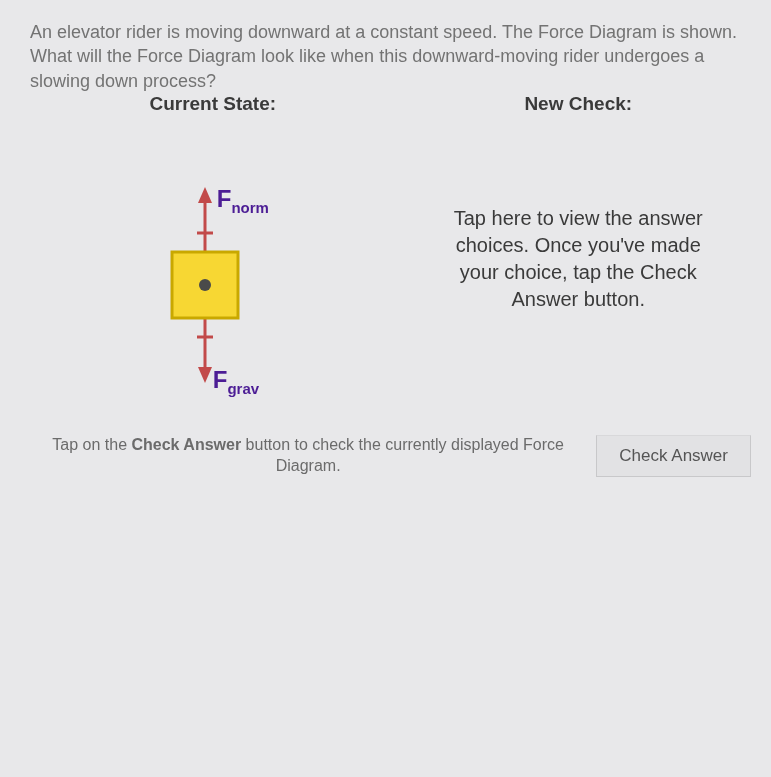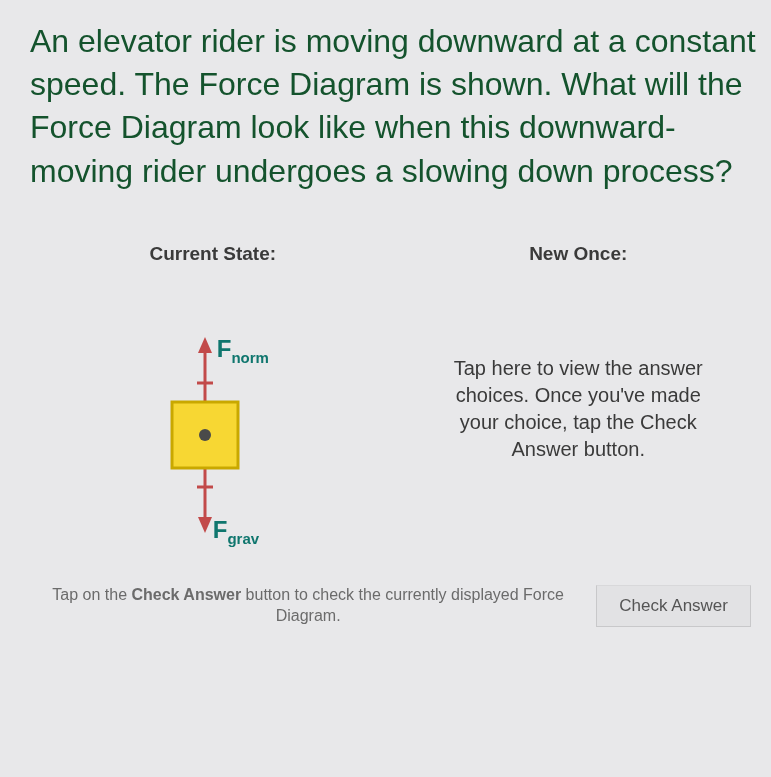--- a/index.html
+++ b/index.html
@@ -10,24 +10,23 @@
     body {
       font-family: Arial, Helvetica, sans-serif;
       background: #e8e8ea;
       width: 771px;
       height: 777px;
       padding: 20px 10px 10px 30px;
       color: #3a3a3a;
       overflow: hidden;
     }
     .question-text {
-      font-size: 32px;
+      font-size: 18px;
       line-height: 1.35;
-      color: #14532d;
-      margin-bottom: 50px;
+      color: #737373;
     }
     .states-row {
       display: flex;
       justify-content: space-around;
       margin-bottom: 40px;
     }
     .state-column {
       display: flex;
       flex-direction: column;
       align-items: center;
@@ -44,21 +43,21 @@
       width: 140px;
       height: 220px;
     }
     .diagram-svg {
       width: 140px;
       height: 220px;
     }
     .force-label {
       position: absolute;
       font-weight: bold;
-      color: #0f766e;
+      color: #4c1d95;
       font-size: 24px;
     }
     .force-label sub {
       font-size: 15px;
       font-weight: bold;
     }
     .fnorm-label {
       top: 10px;
       left: 74px;
     }
@@ -129,21 +128,21 @@
       <div class="force-label fnorm-label">
         <span>F</span><sub>norm</sub>
       </div>
       <div class="force-label fgrav-label">
         <span>F</span><sub>grav</sub>
       </div>
     </div>
   </div>
 
   <div class="state-column">
-    <div class="state-heading">New Once:</div>
+    <div class="state-heading">New Check:</div>
     <div class="answer-prompt">Tap here to view the answer choices. Once you've made your choice, tap the Check Answer button.</div>
   </div>
 </div>
 
 <div class="footer-row">
   <div class="footer-hint">
     <span>Tap on the </span><span class="bold">Check Answer</span><span> button to check the currently displayed Force Diagram.</span>
   </div>
   <button class="check-button">Check Answer</button>
 </div>

